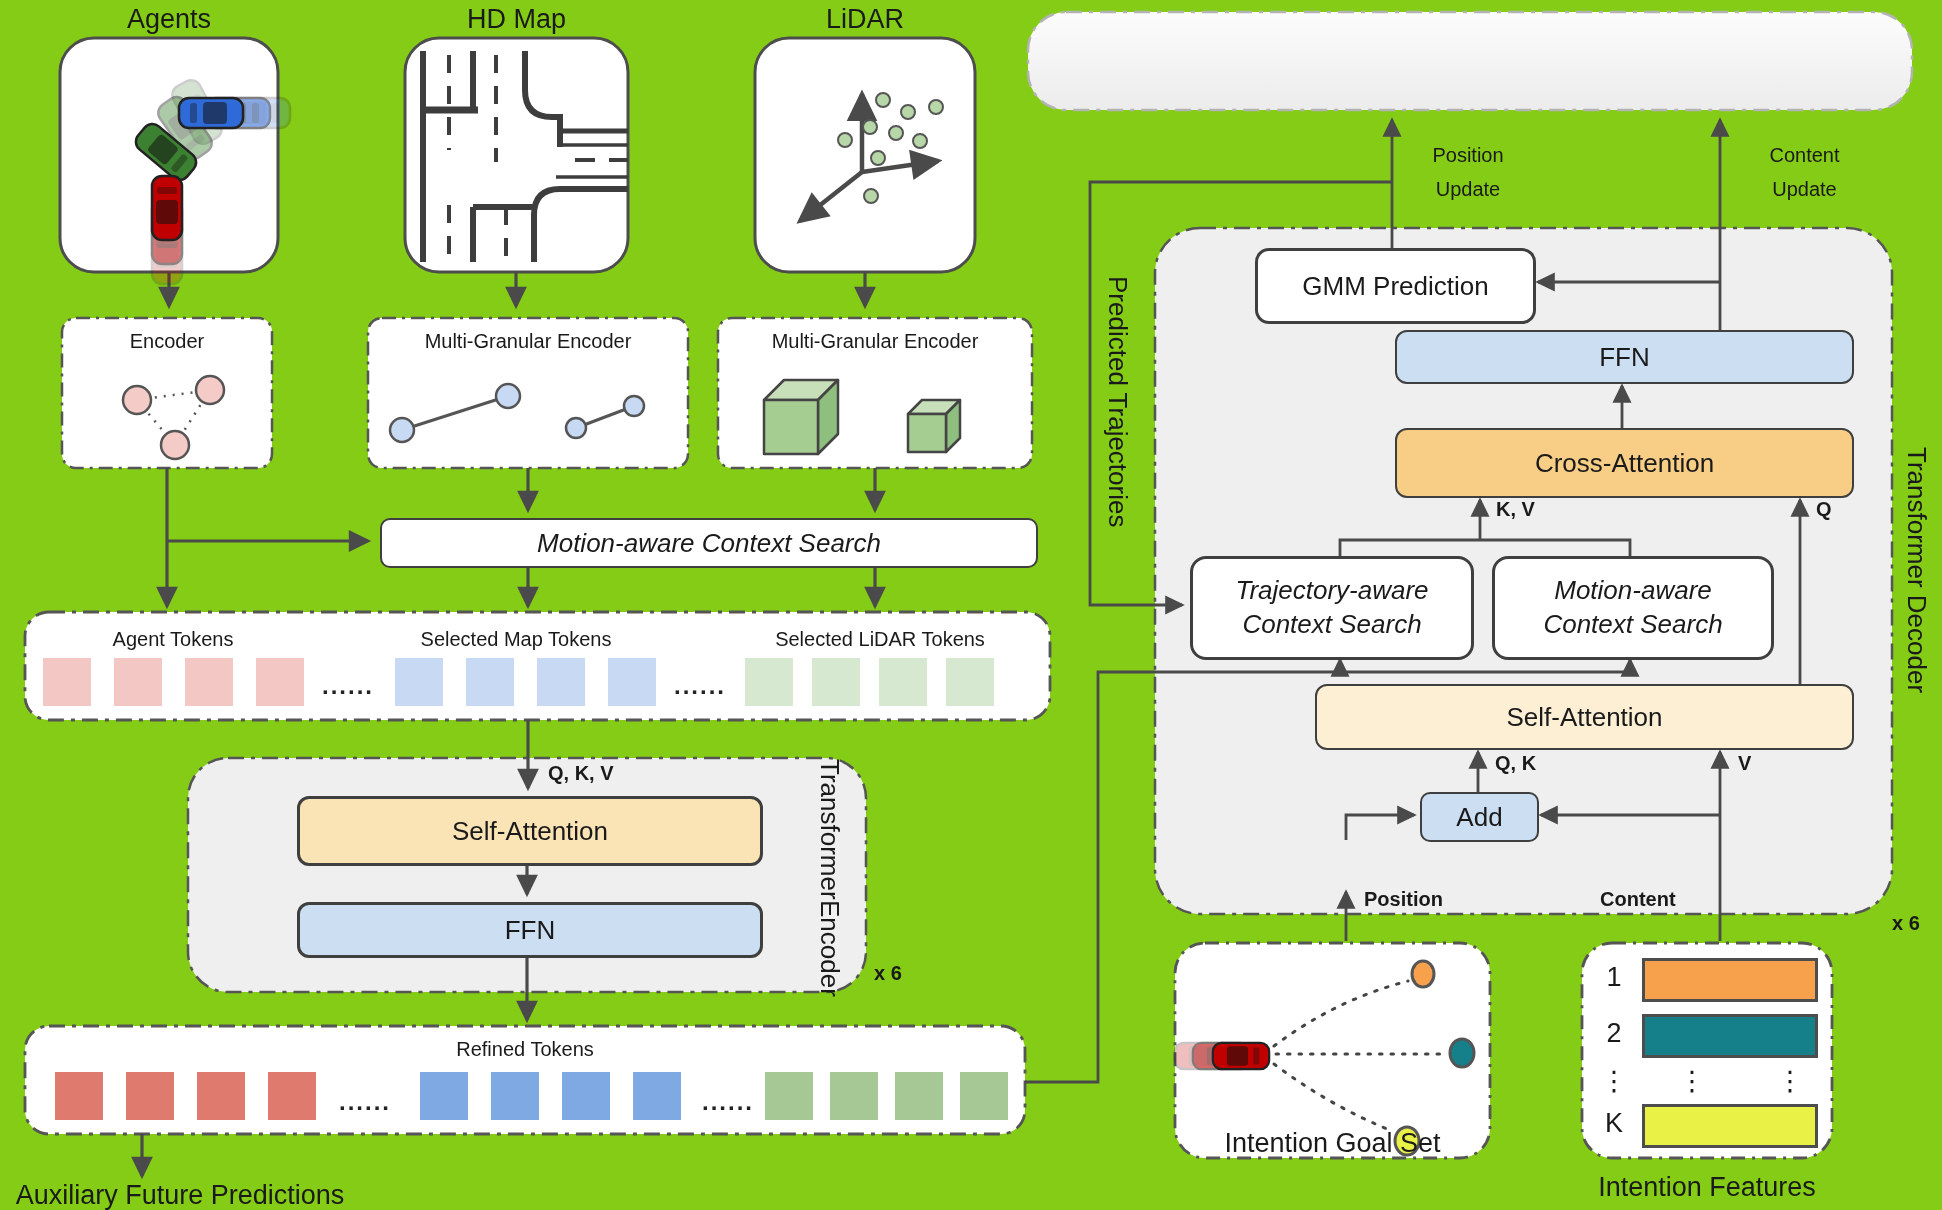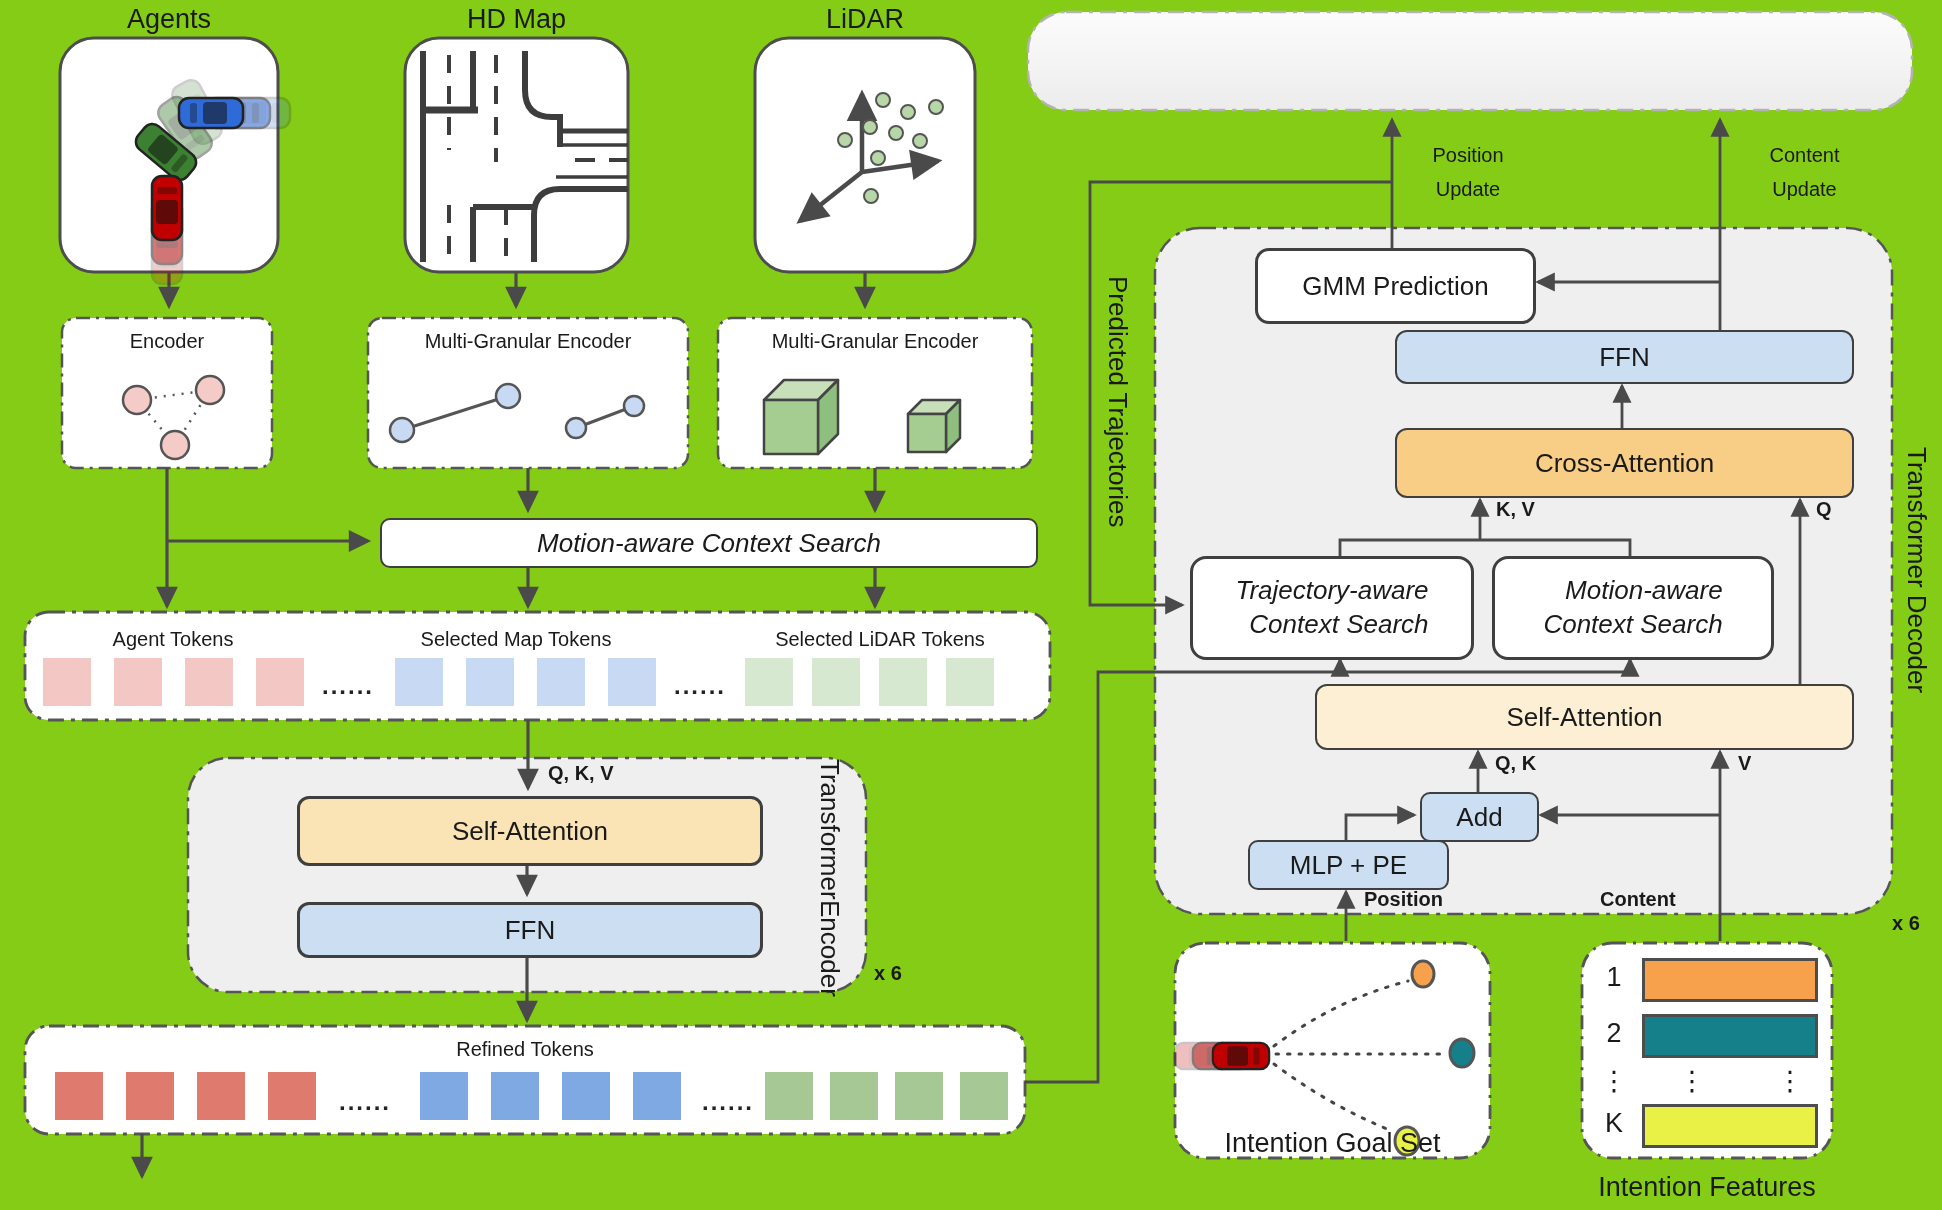--- a/index.html
+++ b/index.html
@@ -2,21 +2,21 @@
 <html style="--line: #4a4a4a; --token-pink: #F3C7C3; --token-blue: #C8D9F3; --token-green: #D7E8D0; --refined-red: #DF7A6E; --refined-blue: #7FA9E2; --refined-green: #A5C894; --enc-attn: #FAE3B4; --dec-attn: #FCEFD4; --cross-attn: #F8CE87; --ffn-blue: #CBDEF2; --container-gray: #EFEFEF; --goal-orange: #F7A14C; --goal-teal: #15808A; --goal-yellow: #E9F147; --car-red: #C00000; --car-green: #3C8031; --car-blue: #2F6BD8; --cube-front: #A5CD92; --cube-top: #C8E0BA; --cube-side: #8FBF7F; --lidar-dot: #B7D7A8; --circle-pink: #F5CBC8; --circle-blue: #C8D9F3;"><head>
 <meta charset="utf-8">
 <style>
   html,body{margin:0;padding:0;background:#fff;}
   #page{position:relative;width:1942px;height:1210px;background:#84cc16;overflow:hidden;
         font-family:"Liberation Sans","DejaVu Sans",sans-serif;color:#1a1a1a;}
   #canvas{position:absolute;left:0;top:0;z-index:1;}
   .lbl{position:absolute;z-index:3;font-size:20px;line-height:1.15;text-align:center;white-space:nowrap;}
   .lbl.left{text-align:left;font-weight:bold;}
   .box{position:absolute;z-index:2;display:flex;align-items:center;justify-content:center;
-       background:#fff;border:3px solid #3f3f3f;border-radius:12px;font-size:26px;text-align:right;}
+       background:#fff;border:3px solid #3f3f3f;border-radius:12px;font-size:26px;text-align:center;}
   .box.italic{font-style:italic;}
   .box .two{line-height:1.3;}
   .sq{position:absolute;z-index:2;width:48px;height:48px;}
   .tok-pink{background:var(--token-pink);} .tok-blue{background:var(--token-blue);} .tok-green{background:var(--token-green);}
   .ref-red{background:var(--refined-red);} .ref-blue{background:var(--refined-blue);} .ref-green{background:var(--refined-green);}
   .dots{position:absolute;z-index:2;font-size:24px;font-weight:bold;letter-spacing:2px;color:#222;text-align:center;}
   .vlabel{position:absolute;z-index:3;font-size:26px;color:#1a1a1a;writing-mode:vertical-rl;
           display:flex;align-items:center;justify-content:center;text-align:center;white-space:nowrap;}
   .vlabel.lr{writing-mode:vertical-lr;line-height:1.25;}
   .bar{position:absolute;z-index:2;width:170px;height:38px;border:3px solid #4d4d4d;}
@@ -245,20 +245,21 @@
   <div class="sq ref-blue" style="left:420px;top:1072px"></div>
   <div class="sq ref-blue" style="left:491px;top:1072px"></div>
   <div class="sq ref-blue" style="left:562px;top:1072px"></div>
   <div class="sq ref-blue" style="left:633px;top:1072px"></div>
   <div class="dots" style="left:688px;top:1088px;width:80px">......</div>
   <div class="sq ref-green" style="left:765px;top:1072px"></div>
   <div class="sq ref-green" style="left:830px;top:1072px"></div>
   <div class="sq ref-green" style="left:895px;top:1072px"></div>
   <div class="sq ref-green" style="left:960px;top:1072px"></div>
 
+  <div class="lbl" style="left:0px;top:1180px;width:360px;font-size:27px">Auxiliary Future Predictions</div>
 
   <div class="vlabel" style="left:1100px;top:232px;width:34px;height:340px">Predicted Trajectories</div>
 
   <div class="lbl" style="left:1398px;top:144px;width:140px">Position</div>
   <div class="lbl" style="left:1398px;top:178px;width:140px">Update</div>
   <div class="lbl" style="left:1732px;top:144px;width:145px">Content</div>
   <div class="lbl" style="left:1732px;top:178px;width:145px">Update</div>
 
   <div class="box" style="left:1255px;top:248px;width:275px;height:70px;border-radius:14px">GMM Prediction</div>
   <div class="box" style="left:1395px;top:330px;width:455px;height:50px;background:var(--ffn-blue);border-width:2.5px">FFN</div>
@@ -279,21 +280,20 @@
         <div>Context Search</div>
       </div>
   </div>
 
   <div class="box" style="left:1315px;top:684px;width:535px;height:62px;background:var(--dec-attn);border-width:2.5px">Self-Attention</div>
 
   <div class="lbl left" style="left:1495px;top:752px">Q, K</div>
   <div class="lbl left" style="left:1738px;top:752px">V</div>
 
   <div class="box" style="left:1420px;top:792px;width:115px;height:46px;background:var(--ffn-blue);border-width:2.5px;border-radius:10px">Add</div>
-  <div class="box" style="left:1248px;top:840px;width:197px;height:46px;background:var(--ffn-blue);border-width:2.5px;border-radius:10px">MLP + PE</div>
 
   <div class="lbl left" style="left:1364px;top:888px">Position</div>
   <div class="lbl left" style="left:1600px;top:888px">Content</div>
 
   <div class="vlabel" style="left:1898px;top:420px;width:36px;height:300px">Transformer Decoder</div>
   <div class="lbl left" style="left:1892px;top:912px">x 6</div>
 
   <div class="rowlab" style="left:1594px;top:958px">1</div>
   <div class="bar" style="left:1642px;top:958px;background:var(--goal-orange)"></div>
   <div class="rowlab" style="left:1594px;top:1014px">2</div>

